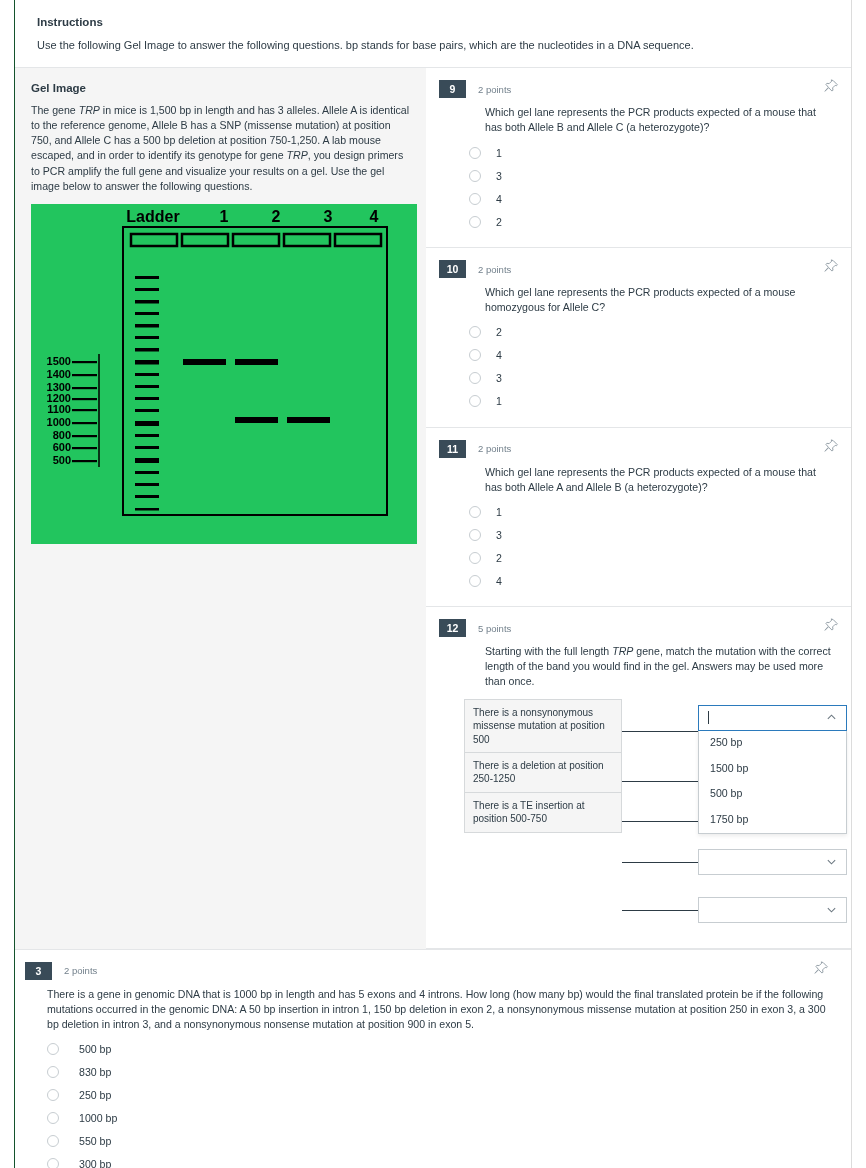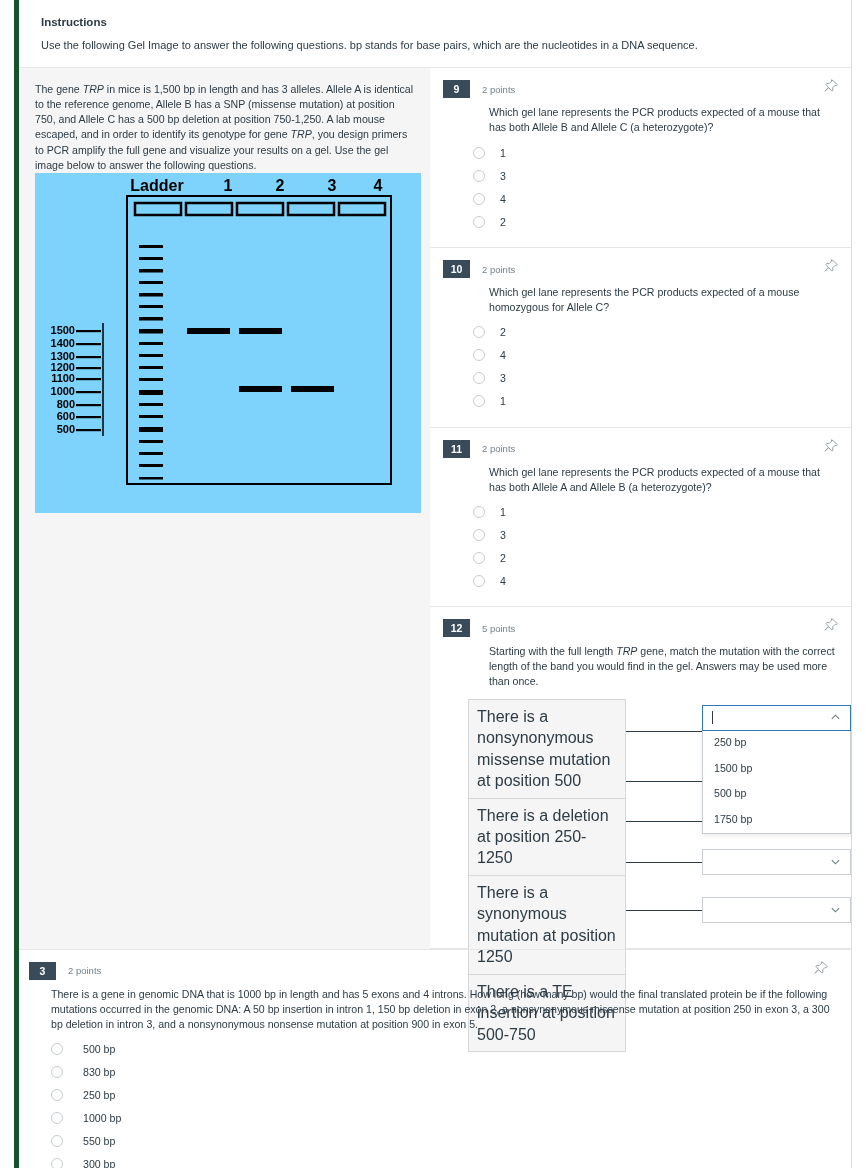--- a/index.html
+++ b/index.html
@@ -13,21 +13,21 @@
     position: relative;
     overflow: hidden;
     color: #2d3b45;
   }
 
   .page {
     position: absolute;
     left: 14px; top: 0;
     width: 838px; height: 1168px;
     background: #ffffff;
-    border-left: 5px solid #14532d;
+    border-left: 1px solid #14532d;
     border-right: 1px solid #dcdcdc;
   }
 
   
   .instructions {
     padding: 16px 22px 14px 22px;
     border-bottom: 1px solid #e4e6e8;
   }
   .instructions-title {
     font-size: 11.5px;
@@ -62,25 +62,26 @@
   .gel-title {
     font-size: 11.5px;
     font-weight: bold;
     margin-bottom: 9px;
     color: #2d3b45;
   }
   .gel-text {
     font-size: 10.6px;
     line-height: 1.42;
     color: #2d3b45;
+    margin-bottom: 10px;
   }
   .gel-text i { font-style: italic; }
 
   .gel-figure {
-    background: #7dd3fc;
+    background: #22c55e;
     width: 386px;
     height: 340px;
     position: relative;
   }
   .gel-svg { display: block; }
 
   
   .question {
     border-bottom: 1px solid #e4e6e8;
     padding: 12px 16px 14px 13px;
@@ -151,21 +152,21 @@
     height: 235px;
   }
   .match-left {
     position: absolute;
     left: 0; top: 0;
     width: 158px;
   }
   .match-item {
     border: 1px solid #d6d9db;
     background: #f5f5f5;
-    font-size: 16px;
+    font-size: 10px;
     line-height: 1.34;
     color: #2d3b45;
     padding: 6px 8px;
     margin-bottom: -1px;
   }
   .connector {
     position: absolute;
     height: 1px;
     background: #2d3b45;
     left: 158px;
@@ -230,20 +231,21 @@
 <div class="page">
 
   <div class="instructions">
     <div class="instructions-title">Instructions</div>
     <div class="instructions-body">Use the following Gel Image to answer the following questions. bp stands for base pairs, which are the nucleotides in a DNA sequence.</div>
   </div>
 
   <div class="columns">
 
     <div class="left-col">
+      <div class="gel-title">Gel Image</div>
       <div class="gel-text"><span>The gene </span><i>TRP</i><span> in mice is 1,500 bp in length and has 3 alleles. Allele A is identical to the reference genome, Allele B has a SNP (missense mutation) at position 750, and Allele C has a 500 bp deletion at position 750-1,250. A lab mouse escaped, and in order to identify its genotype for gene </span><i>TRP</i><span>, you design primers to PCR amplify the full gene and visualize your results on a gel. Use the gel image below to answer the following questions.</span></div>
 
       <div class="gel-figure">
         <svg class="gel-svg" width="386" height="340" viewBox="0 0 386 340">
 
           <text x="122" y="18" font-family="Liberation Sans, sans-serif" font-size="16" font-weight="bold" fill="#000" text-anchor="middle">Ladder</text>
           <text x="193" y="18" font-family="Liberation Sans, sans-serif" font-size="16" font-weight="bold" fill="#000" text-anchor="middle">1</text>
           <text x="245" y="18" font-family="Liberation Sans, sans-serif" font-size="16" font-weight="bold" fill="#000" text-anchor="middle">2</text>
           <text x="297" y="18" font-family="Liberation Sans, sans-serif" font-size="16" font-weight="bold" fill="#000" text-anchor="middle">3</text>
           <text x="343" y="18" font-family="Liberation Sans, sans-serif" font-size="16" font-weight="bold" fill="#000" text-anchor="middle">4</text>
@@ -407,21 +409,20 @@
         <div class="q-head">
           <div class="q-num">12</div>
           <div class="q-points">5 points</div>
         </div>
         <div class="q-text"><span>Starting with the full length </span><i>TRP</i><span> gene, match the mutation with the correct length of the band you would find in the gel. Answers may be used more than once.</span></div>
 
         <div class="match-wrap">
           <div class="match-left">
             <div class="match-item">There is a nonsynonymous missense mutation at position 500</div>
             <div class="match-item">There is a deletion at position 250-1250</div>
-            <div class="match-item">There is a synonymous mutation at position 1250</div>
             <div class="match-item">There is a TE insertion at position 500-750</div>
           </div>
 
           <div class="connector" style="top:32px;  width:76px;"></div>
           <div class="connector" style="top:82px;  width:76px;"></div>
           <div class="connector" style="top:122px; width:76px;"></div>
           <div class="connector" style="top:163px; width:76px;"></div>
           <div class="connector" style="top:211px; width:76px;"></div>
 
           <div class="select-box" style="top:150px;">

